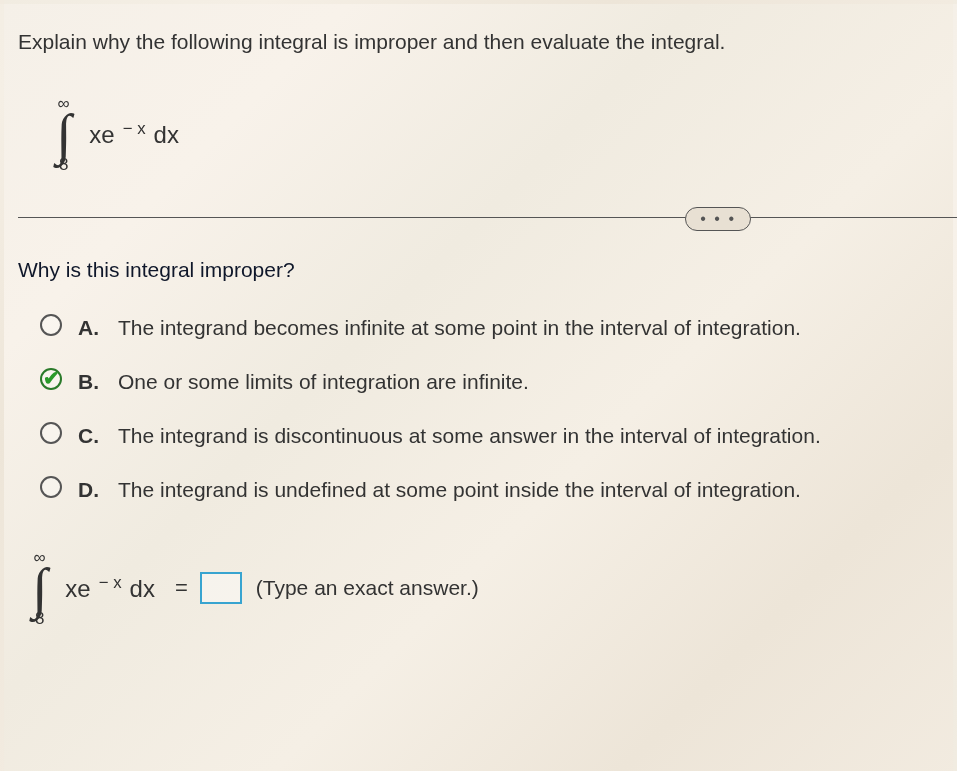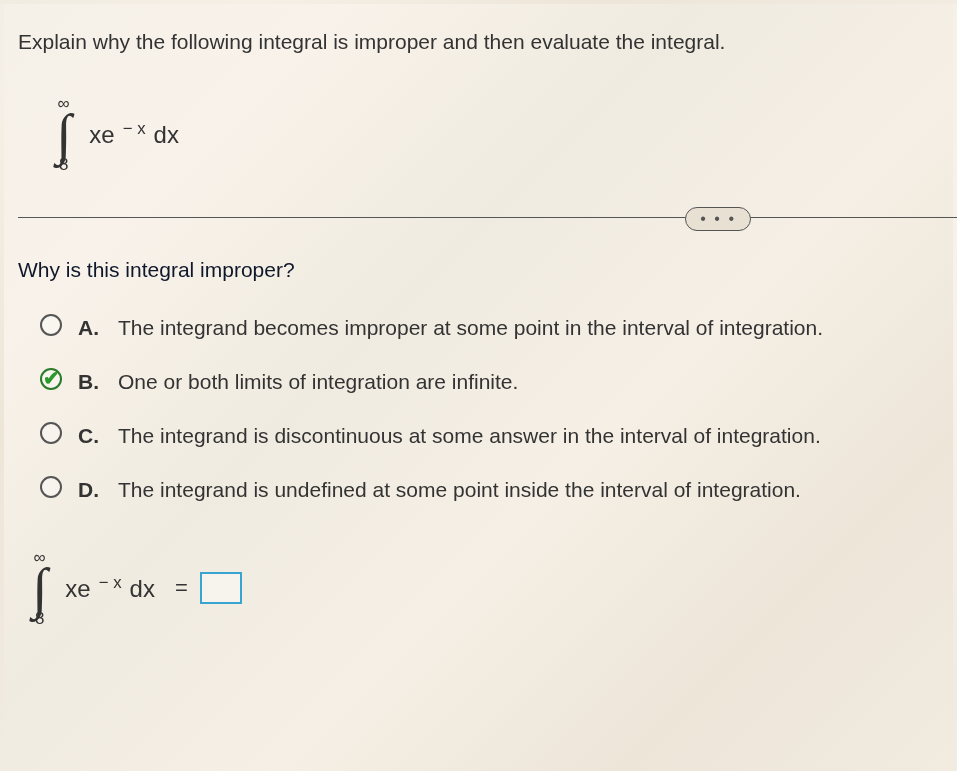--- a/index.html
+++ b/index.html
@@ -150,26 +150,26 @@
   <hr class="divider-line">
   <div class="ellipsis-pill">• • •</div>
 </div>
 
 <div class="sub-question">Why is this integral improper?</div>
 
 <div class="options">
   <div class="option-row">
     <span class="radio"></span>
     <span class="option-letter">A.</span>
-    <span class="option-text">The integrand becomes improper at some point in the interval of integration.</span>
+    <span class="option-text">The integrand becomes infinite at some point in the interval of integration.</span>
   </div>
   <div class="option-row">
     <span class="radio selected"></span>
     <span class="option-letter">B.</span>
-    <span class="option-text">One or both limits of integration are infinite.</span>
+    <span class="option-text">One or some limits of integration are infinite.</span>
   </div>
   <div class="option-row">
     <span class="radio"></span>
     <span class="option-letter">C.</span>
     <span class="option-text">The integrand is discontinuous at some answer in the interval of integration.</span>
   </div>
   <div class="option-row">
     <span class="radio"></span>
     <span class="option-letter">D.</span>
     <span class="option-text">The integrand is undefined at some point inside the interval of integration.</span>
@@ -182,13 +182,14 @@
       <span class="int-upper">∞</span>
       <span class="int-sign">∫</span>
       <span class="int-lower">8</span>
     </span>
     <span class="integrand">
       <span>xe</span><sup>− x</sup><span>dx</span>
     </span>
   </span>
   <span class="eq-sign">=</span>
   <span class="answer-box"></span>
+  <span class="answer-hint">(Type an exact answer.)</span>
 </div>
 
 </body></html>

